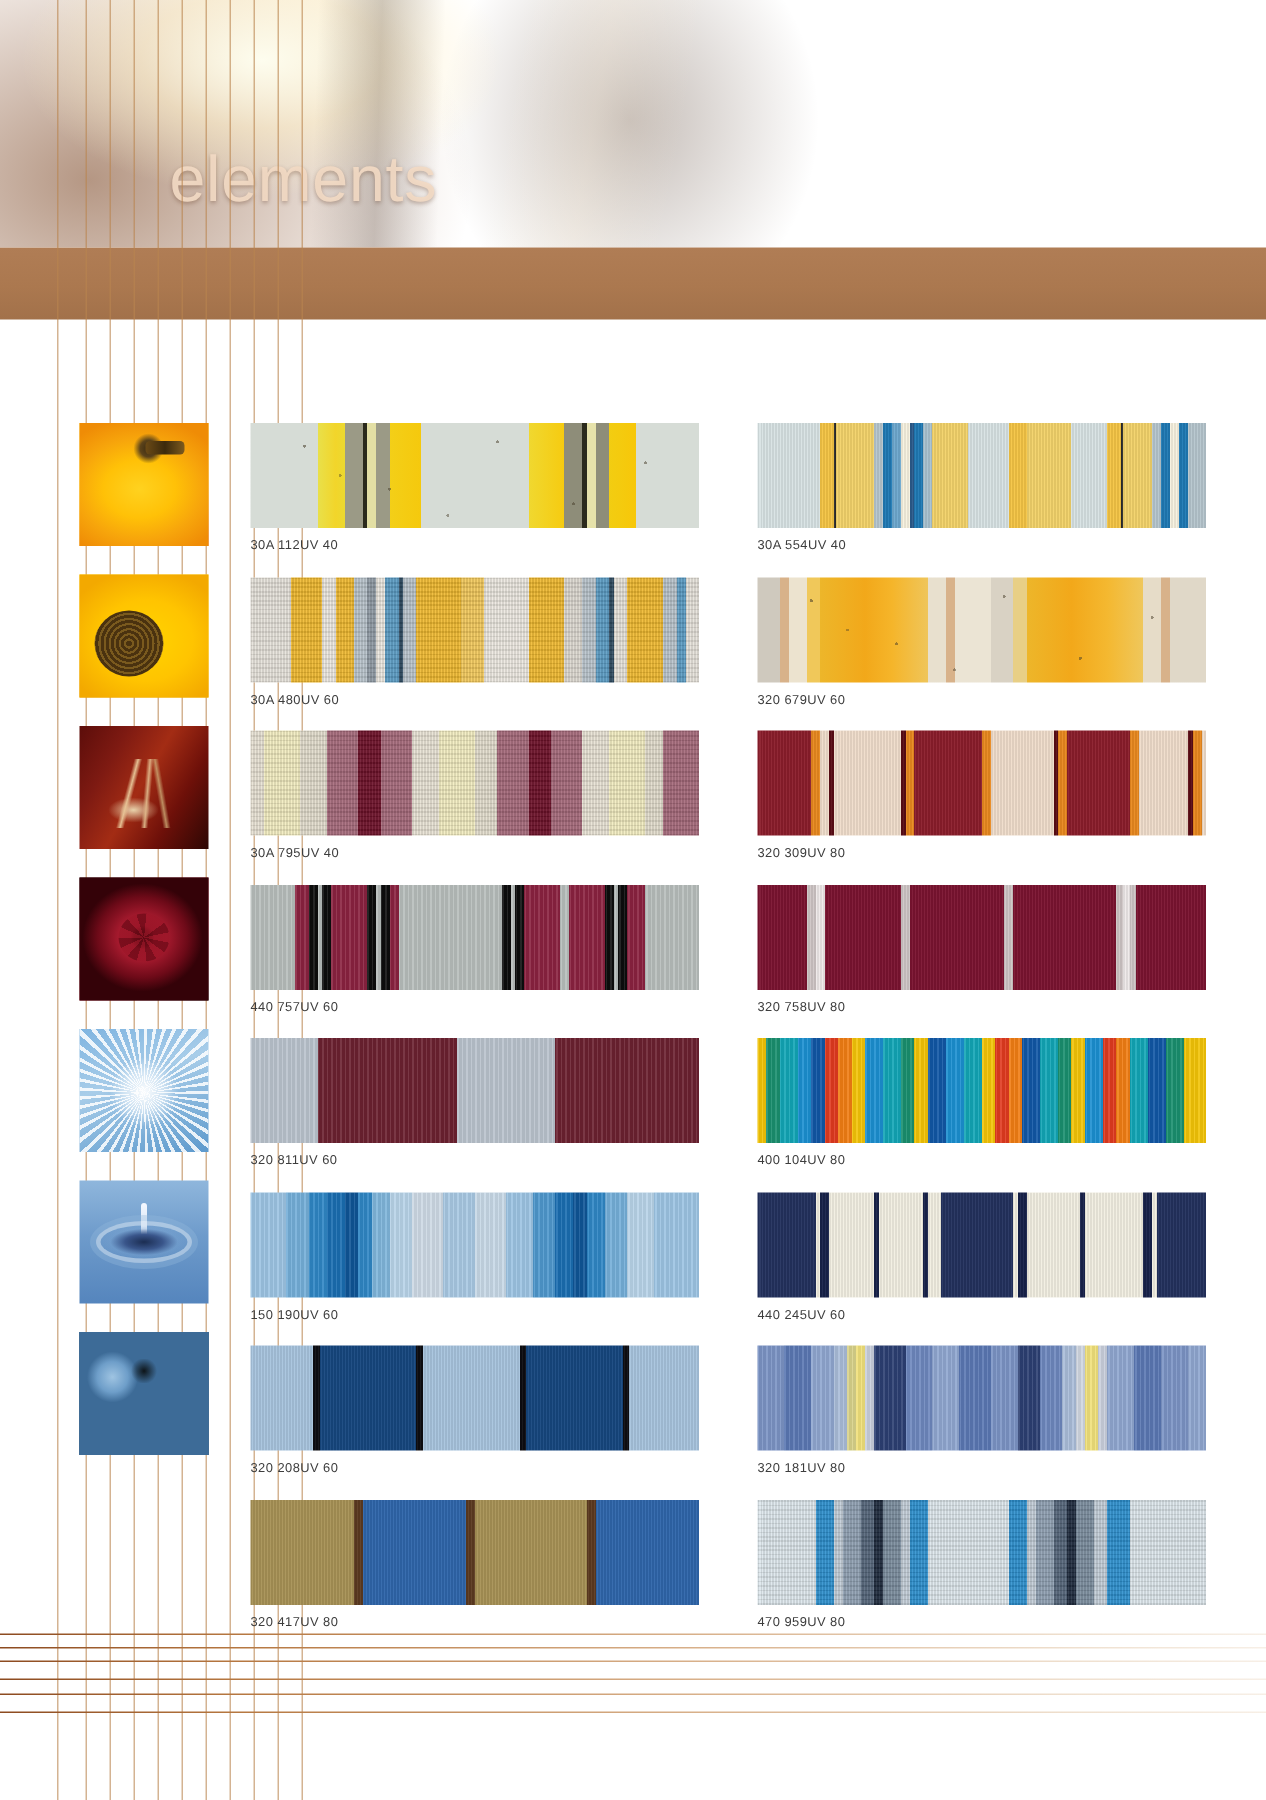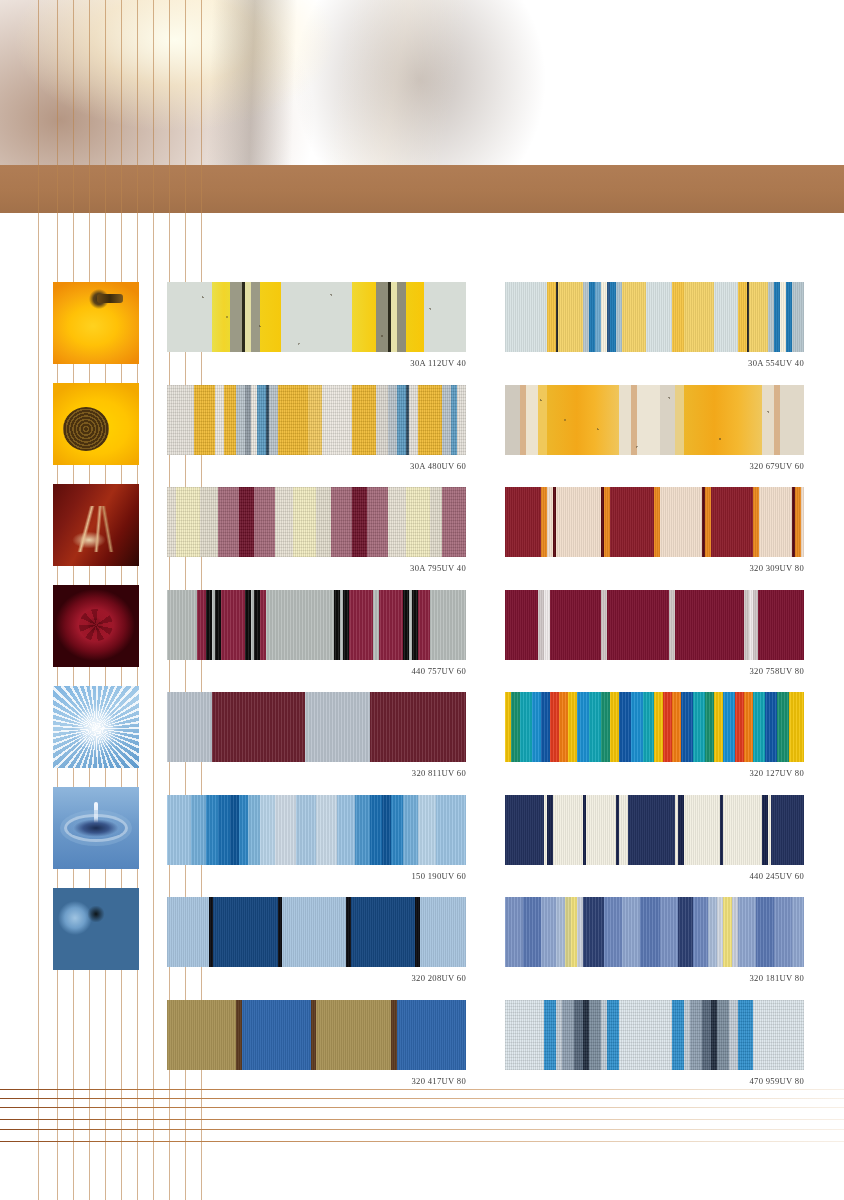--- a/index.html
+++ b/index.html
@@ -181,24 +181,23 @@
   .swatch-row{ position:relative; height:102.5px; }
   .swatch-cell{
     position:absolute; top:0; width:299px;
   }
   .swatch-cell.col-left{ left:0; }
   .swatch-cell.col-right{ left:338px; }
   .swatch-img{
     width:299px; height:70px; position:relative; overflow:hidden;
   }
   .swatch-meta{
-    display:flex; justify-content:flex-end;
+    display:flex; justify-content:flex-start;
     margin-top:6px; font-size:8.6px; color:#3d3d3d;
     letter-spacing:.3px;
-    font-family:Liberation Serif, serif;
   }
   .swatch-meta .uv{ color:#3d3d3d; }
 
   
   .tex-weave::after{
     content:""; position:absolute; inset:0; pointer-events:none;
     background:repeating-linear-gradient(90deg, rgba(0,0,0,0.07) 0 1px, rgba(255,255,255,0.05) 1px 2px);
   }
   .tex-speck::before{
     content:""; position:absolute; inset:0; pointer-events:none;
@@ -222,20 +221,21 @@
       repeating-linear-gradient(0deg, rgba(0,0,0,0.08) 0 1px, rgba(255,255,255,0.05) 1px 3px);
   }
 </style>
 </head>
 <body>
 
 <div id="header-banner">
   <div class="banner-photo"></div>
   <div class="banner-soft"></div>
   <div class="banner-arcs"></div>
+  <div id="banner-title">elements</div>
 </div>
 
 <div id="tan-band"></div>
 
 <div id="vertical-lines">
     <span style="left: 38px; background: rgb(185, 133, 79);"></span>
     <span style="left: 57px; background: rgb(185, 133, 79);"></span>
     <span style="left: 73px; background: rgb(185, 133, 79);"></span>
     <span style="left: 89px; background: rgb(185, 133, 79);"></span>
     <span style="left: 105px; background: rgb(185, 133, 79);"></span>
@@ -326,21 +326,21 @@
       <div class="swatch-cell col-left">
         <div class="swatch-img tex-rib" style="background: linear-gradient(90deg, rgb(185, 194, 204) 0%, rgb(185, 194, 204) 15%, rgb(107, 33, 48) 15%, rgb(107, 33, 48) 46%, rgb(185, 194, 204) 46%, rgb(185, 194, 204) 68%, rgb(107, 33, 48) 68%, rgb(107, 33, 48) 100%);"></div>
         <div class="swatch-meta">
           <span class="code">320 811</span>
           <span class="uv">UV 60</span>
         </div>
       </div>
       <div class="swatch-cell col-right">
         <div class="swatch-img tex-rib" style="background: linear-gradient(90deg, rgb(242, 195, 7) 0%, rgb(242, 195, 7) 2%, rgb(26, 143, 110) 2%, rgb(26, 143, 110) 5%, rgb(18, 165, 181) 5%, rgb(18, 165, 181) 9%, rgb(27, 143, 208) 9%, rgb(27, 143, 208) 12%, rgb(17, 87, 165) 12%, rgb(17, 87, 165) 15%, rgb(224, 58, 31) 15%, rgb(224, 58, 31) 18%, rgb(240, 125, 19) 18%, rgb(240, 125, 19) 21%, rgb(242, 195, 7) 21%, rgb(242, 195, 7) 24%, rgb(27, 143, 208) 24%, rgb(27, 143, 208) 28%, rgb(18, 165, 181) 28%, rgb(18, 165, 181) 32%, rgb(26, 143, 110) 32%, rgb(26, 143, 110) 35%, rgb(242, 195, 7) 35%, rgb(242, 195, 7) 38%, rgb(17, 87, 165) 38%, rgb(17, 87, 165) 42%, rgb(27, 143, 208) 42%, rgb(27, 143, 208) 46%, rgb(18, 165, 181) 46%, rgb(18, 165, 181) 50%, rgb(242, 195, 7) 50%, rgb(242, 195, 7) 53%, rgb(224, 58, 31) 53%, rgb(224, 58, 31) 56%, rgb(240, 125, 19) 56%, rgb(240, 125, 19) 59%, rgb(17, 87, 165) 59%, rgb(17, 87, 165) 63%, rgb(18, 165, 181) 63%, rgb(18, 165, 181) 67%, rgb(26, 143, 110) 67%, rgb(26, 143, 110) 70%, rgb(242, 195, 7) 70%, rgb(242, 195, 7) 73%, rgb(27, 143, 208) 73%, rgb(27, 143, 208) 77%, rgb(224, 58, 31) 77%, rgb(224, 58, 31) 80%, rgb(240, 125, 19) 80%, rgb(240, 125, 19) 83%, rgb(18, 165, 181) 83%, rgb(18, 165, 181) 87%, rgb(17, 87, 165) 87%, rgb(17, 87, 165) 91%, rgb(26, 143, 110) 91%, rgb(26, 143, 110) 95%, rgb(242, 195, 7) 95%, rgb(242, 195, 7) 100%);"></div>
         <div class="swatch-meta">
-          <span class="code">320 127</span>
+          <span class="code">400 104</span>
           <span class="uv">UV 80</span>
         </div>
       </div>
     </div>
     <div class="swatch-row">
       <div class="swatch-cell col-left">
         <div class="swatch-img tex-rib" style="background: linear-gradient(90deg, rgb(156, 195, 226) 0%, rgb(156, 195, 226) 8%, rgb(116, 174, 216) 8%, rgb(116, 174, 216) 13%, rgb(47, 134, 196) 13%, rgb(47, 134, 196) 17%, rgb(26, 109, 176) 17%, rgb(26, 109, 176) 21%, rgb(15, 85, 150) 21%, rgb(15, 85, 150) 24%, rgb(47, 134, 196) 24%, rgb(47, 134, 196) 27%, rgb(127, 181, 218) 27%, rgb(127, 181, 218) 31%, rgb(184, 211, 232) 31%, rgb(184, 211, 232) 36%, rgb(205, 217, 228) 36%, rgb(205, 217, 228) 43%, rgb(168, 200, 226) 43%, rgb(168, 200, 226) 50%, rgb(199, 216, 230) 50%, rgb(199, 216, 230) 57%, rgb(156, 195, 226) 57%, rgb(156, 195, 226) 63%, rgb(78, 151, 204) 63%, rgb(78, 151, 204) 68%, rgb(26, 109, 176) 68%, rgb(26, 109, 176) 72%, rgb(15, 85, 150) 72%, rgb(15, 85, 150) 75%, rgb(47, 134, 196) 75%, rgb(47, 134, 196) 79%, rgb(116, 174, 216) 79%, rgb(116, 174, 216) 84%, rgb(184, 211, 232) 84%, rgb(184, 211, 232) 90%, rgb(156, 195, 226) 90%, rgb(156, 195, 226) 100%);"></div>
         <div class="swatch-meta">
           <span class="code">150 190</span>
           <span class="uv">UV 60</span>

